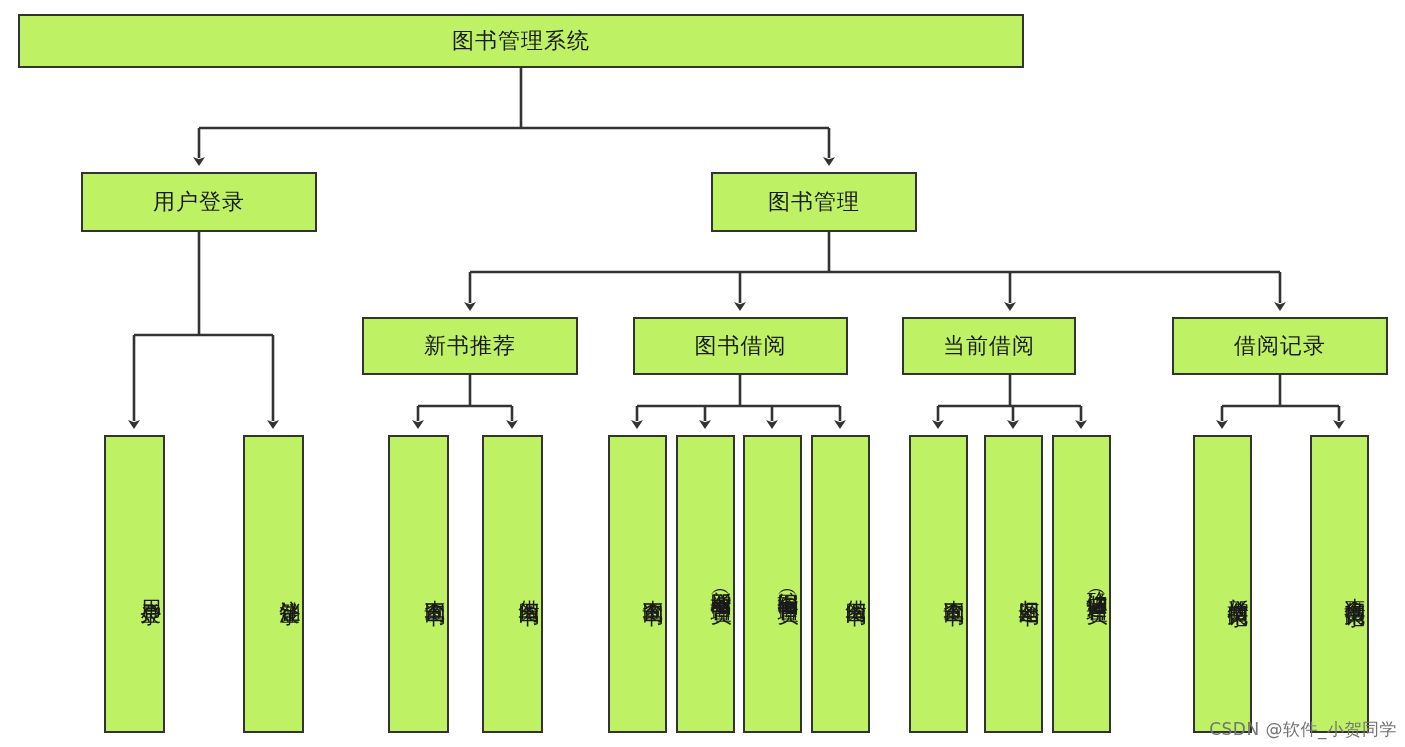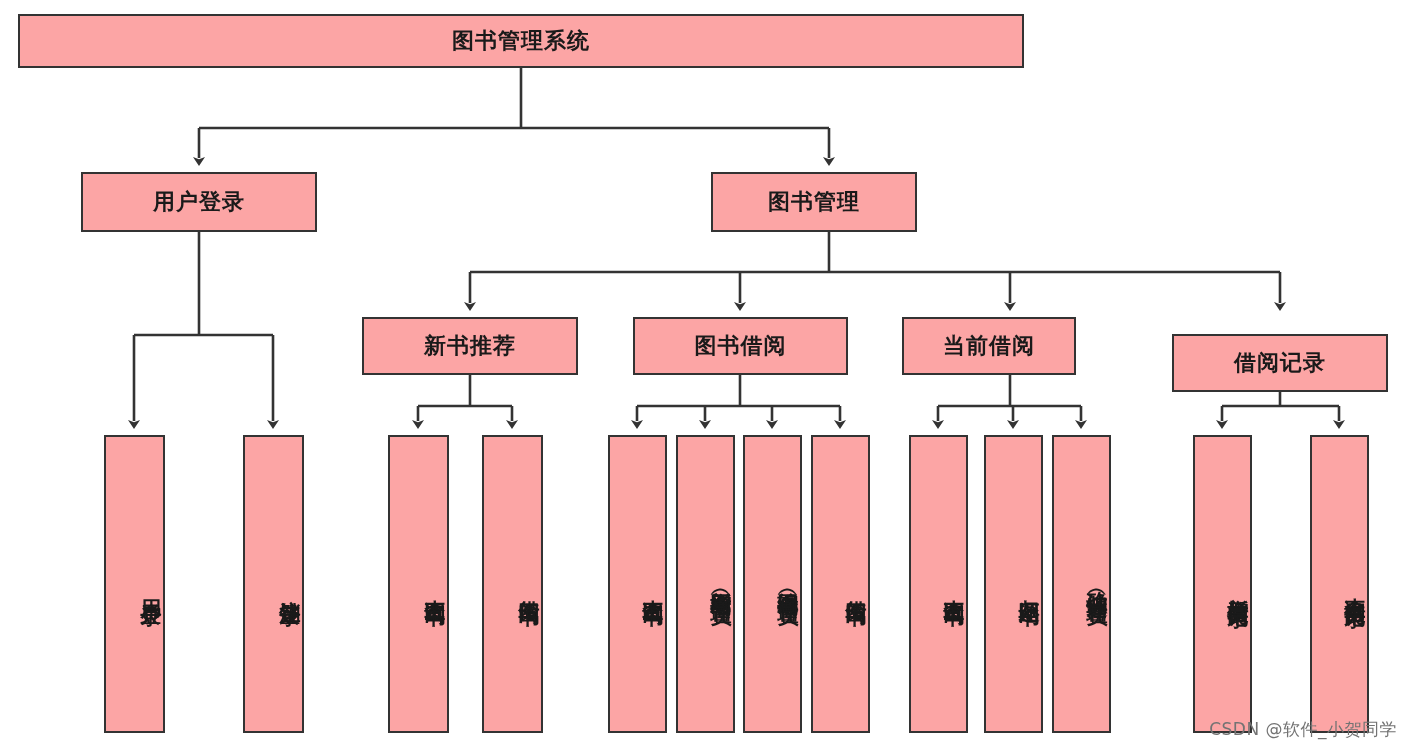--- a/index.html
+++ b/index.html
@@ -22,28 +22,27 @@
     position: absolute;
     left: 0;
     top: 0;
     width: 1405px;
     height: 747px;
     pointer-events: none;
   }
   .node {
     position: absolute;
     box-sizing: border-box;
-    background: #fca5a5;
+    background: #bef264;
     border: 2px solid #333333;
     display: flex;
     align-items: center;
     justify-content: center;
     color: #1a1a1a;
     text-align: center;
-    font-weight: bold;
   }
   .node-h {
     font-size: 22px;
     line-height: 1.2;
     letter-spacing: 1px;
     padding: 0 4px;
   }
   .node-root {
     font-size: 22px;
     letter-spacing: 1px;
@@ -151,21 +150,21 @@
   </div>
 
   <div class="node node-h" style="left:362px; top:317px; width:216px; height:58px;">
     <span class="node-label">新书推荐</span>
   </div>
 
   <div class="node node-h" style="left:902px; top:317px; width:174px; height:58px;">
     <span class="node-label">当前借阅</span>
   </div>
 
-  <div class="node node-h" style="left:1172px; top:334px; width:216px; height:58px;">
+  <div class="node node-h" style="left:1172px; top:317px; width:216px; height:58px;">
     <span class="node-label">借阅记录</span>
   </div>
 
   <div class="node node-v" style="left:104px; top:435px; width:61px; height:298px;">
     <span class="node-label">用户登录</span>
   </div>
 
   <div class="node node-v" style="left:243px; top:435px; width:61px; height:298px;">
     <span class="node-label">注销登录</span>
   </div>

